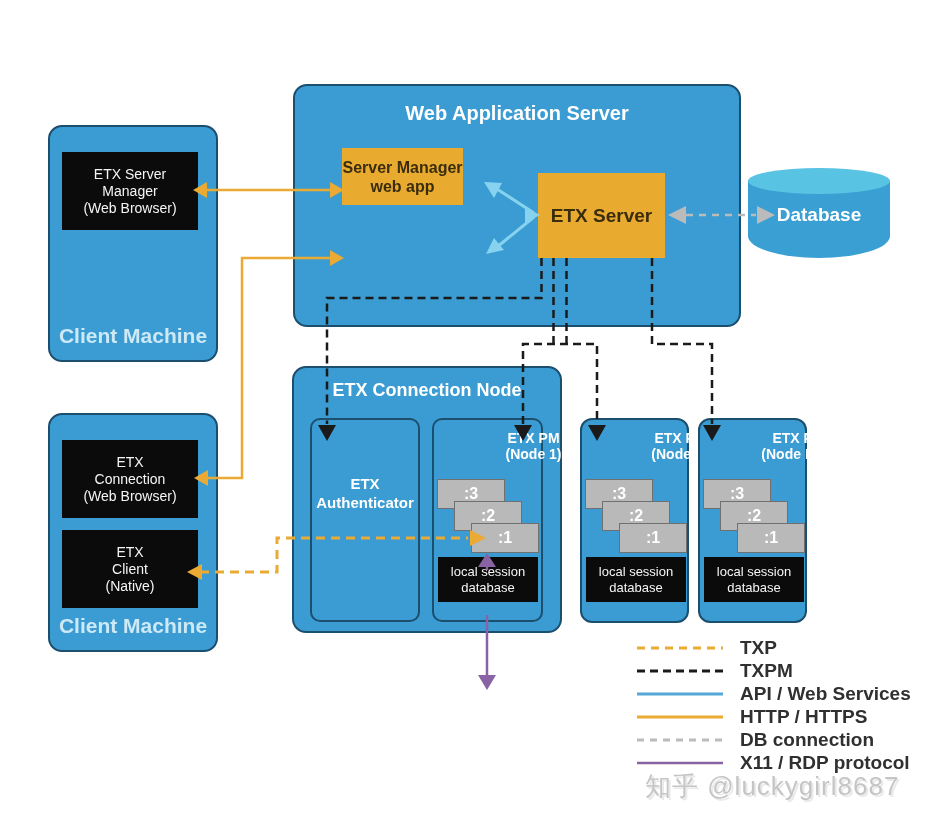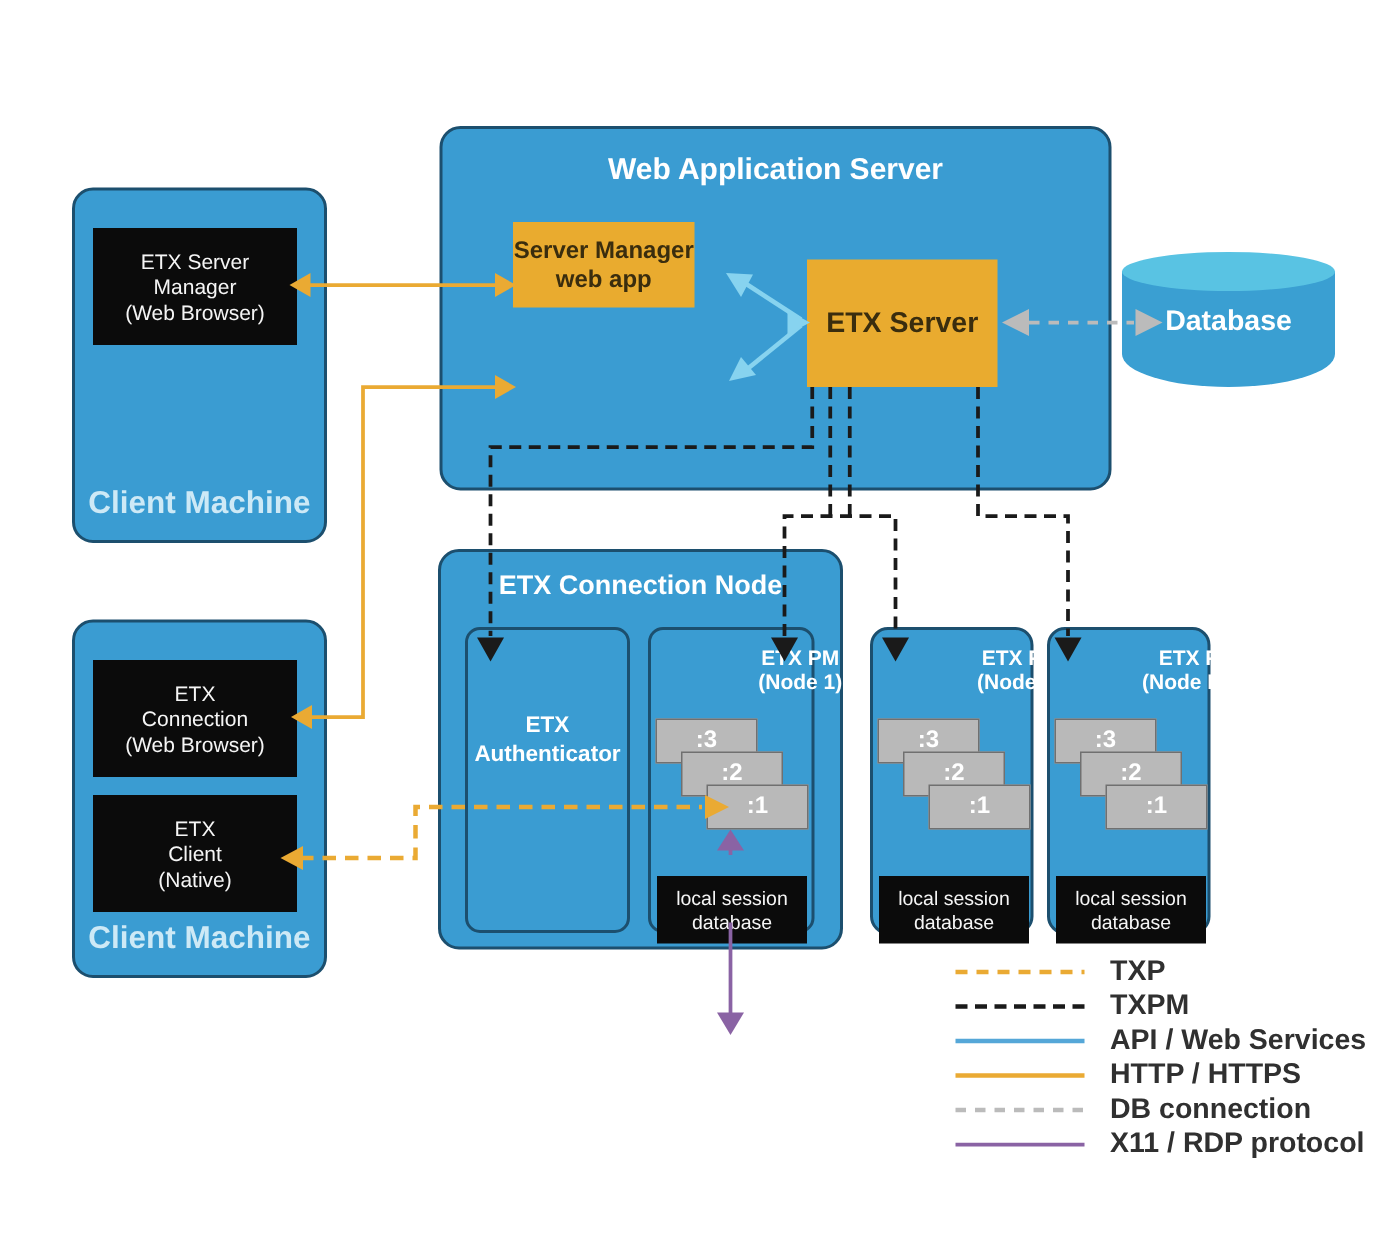--- a/index.html
+++ b/index.html
@@ -11,21 +11,21 @@
   .box-orange{position:absolute;box-sizing:border-box;background:#e9ab2f;display:flex;flex-direction:column;
               align-items:center;justify-content:center;color:#3a2d0e;font-weight:bold;text-align:center;}
   .box-black{position:absolute;box-sizing:border-box;background:#0b0b0b;color:#f5f5f5;display:flex;flex-direction:column;
              align-items:center;justify-content:center;text-align:center;font-size:14px;line-height:17px;}
   .big-title{position:absolute;width:100%;text-align:center;color:#ffffff;font-weight:bold;}
   .cm-label{position:absolute;left:0;bottom:12px;width:100%;text-align:center;color:#cde9f6;font-size:21px;font-weight:bold;}
   .pm-title{position:absolute;top:10px;left:0;width:100%;text-align:center;color:#ffffff;font-size:14px;
             font-weight:bold;line-height:16px;margin-left:46px;}
   .card{position:absolute;width:68px;height:30px;background:#b9b9b9;border:1.5px solid #707070;box-sizing:border-box;
         display:flex;align-items:center;justify-content:center;color:#ffffff;font-size:16px;font-weight:bold;}
-  .lsd{position:absolute;left:4px;top:164px;width:100px;height:45px;background:#0b0b0b;color:#f5f5f5;
+  .lsd{position:absolute;left:4px;top:137px;width:100px;height:45px;background:#0b0b0b;color:#f5f5f5;
        display:flex;flex-direction:column;align-items:center;justify-content:center;font-size:13px;line-height:16px;text-align:center;}
   .auth-text{position:absolute;top:54px;left:0;width:100%;text-align:center;color:#ffffff;font-size:15px;
              font-weight:bold;line-height:19px;}
   .legend-label{position:absolute;left:740px;height:16px;line-height:16px;font-size:19px;font-weight:bold;color:#303030;white-space:nowrap;}
   #host-box{position:absolute;left:242px;top:690px;width:366px;height:77px;background:#8a63a4;border-radius:16px;
             display:flex;align-items:center;justify-content:center;color:#ffffff;font-weight:bold;font-size:19px;}
   #watermark{position:absolute;left:645px;top:769px;font-size:26px;color:#c5c5c5;letter-spacing:1px;
              text-shadow:2px 2px 0 #e9e9e9;white-space:nowrap;}
   #overlay{position:absolute;left:0;top:0;pointer-events:none;}
   .cyl-top{position:absolute;left:0;top:0;width:142px;height:26px;border-radius:50%;background:#59c3e3;}
@@ -153,20 +153,21 @@
   </div>
 
 
   <div class="legend-label" style="top:640px">TXP</div>
   <div class="legend-label" style="top:663px">TXPM</div>
   <div class="legend-label" style="top:686px">API / Web Services</div>
   <div class="legend-label" style="top:709px">HTTP / HTTPS</div>
   <div class="legend-label" style="top:732px">DB connection</div>
   <div class="legend-label" style="top:755px">X11 / RDP protocol</div>
 
+  <div id="watermark">知乎 @luckygirl8687</div>
 
   <svg id="overlay" width="933" height="826" viewBox="0 0 933 826">
 
     <g fill="none" stroke-width="2.5" stroke-dasharray="8 5" stroke="#1a1a1a">
       <path d="M541.5 258 V298 H327 V424"></path>
       <path d="M553.5 258 V344"></path>
       <path d="M566.5 258 V344"></path>
       <path d="M523 424 V344 H597 V424"></path>
       <path d="M652 258 V344 H712 V424"></path>
     </g>

